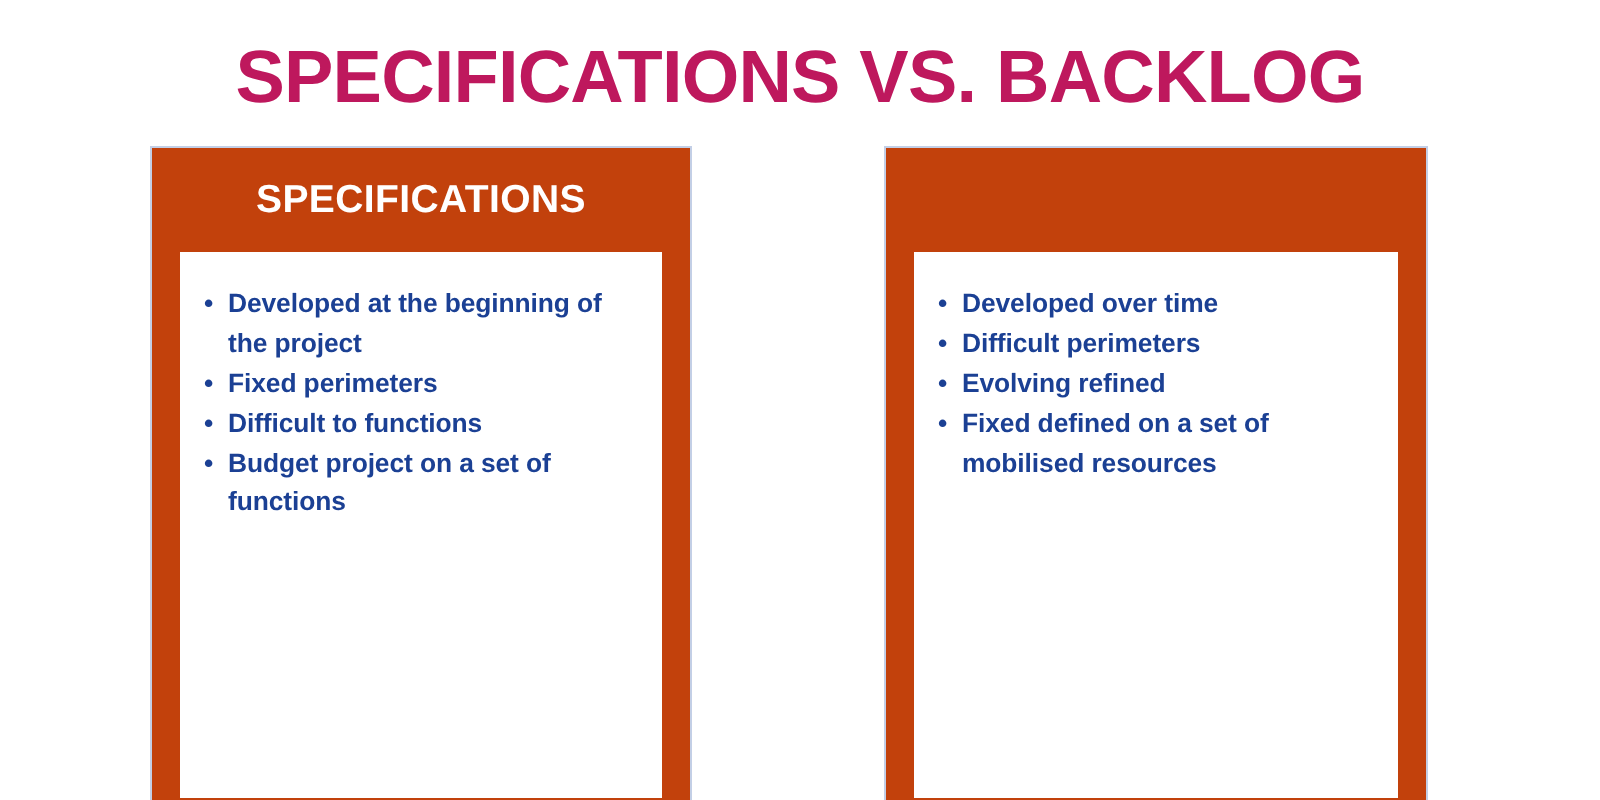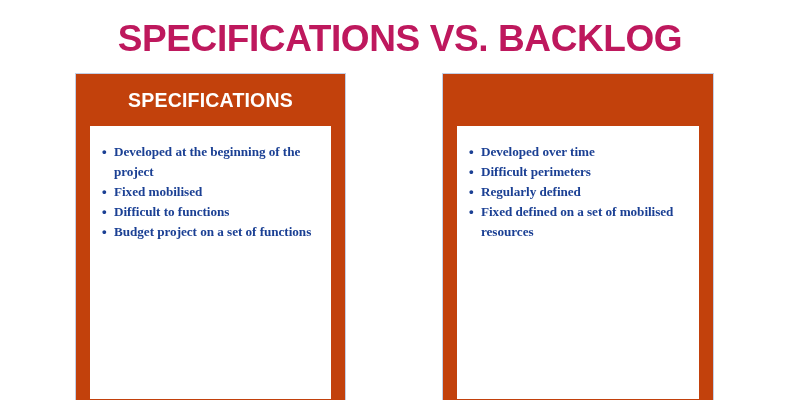--- a/index.html
+++ b/index.html
@@ -95,41 +95,40 @@
   .bullet-list li .marker {
     position: absolute;
     left: -12px;
     top: 0;
     font-size: 13.2px;
     line-height: 19.6px;
     color: #1b4094;
   }
   .bullet-list li .txt {
     display: block;
-    font-family: Liberation Serif, serif;
   }
 </style>
 </head>
 <body>
 
 <div class="slide">
 
   <div class="slide-title">SPECIFICATIONS VS. BACKLOG</div>
 
   <div class="card left">
     <div class="card-header">SPECIFICATIONS</div>
     <div class="card-body">
       <ul class="bullet-list">
         <li>
           <span class="marker">•</span>
           <span class="txt">Developed at the beginning of the project</span>
         </li>
         <li>
           <span class="marker">•</span>
-          <span class="txt">Fixed mobilised</span>
+          <span class="txt">Fixed perimeters</span>
         </li>
         <li>
           <span class="marker">•</span>
           <span class="txt">Difficult to functions</span>
         </li>
         <li>
           <span class="marker">•</span>
           <span class="txt">Budget project on a set of functions</span>
         </li>
       </ul>
@@ -142,21 +141,21 @@
         <li>
           <span class="marker">•</span>
           <span class="txt">Developed over time</span>
         </li>
         <li>
           <span class="marker">•</span>
           <span class="txt">Difficult perimeters</span>
         </li>
         <li>
           <span class="marker">•</span>
-          <span class="txt">Regularly defined</span>
+          <span class="txt">Evolving refined</span>
         </li>
         <li>
           <span class="marker">•</span>
           <span class="txt">Fixed defined on a set of mobilised resources</span>
         </li>
       </ul>
     </div>
   </div>
 
 </div>

